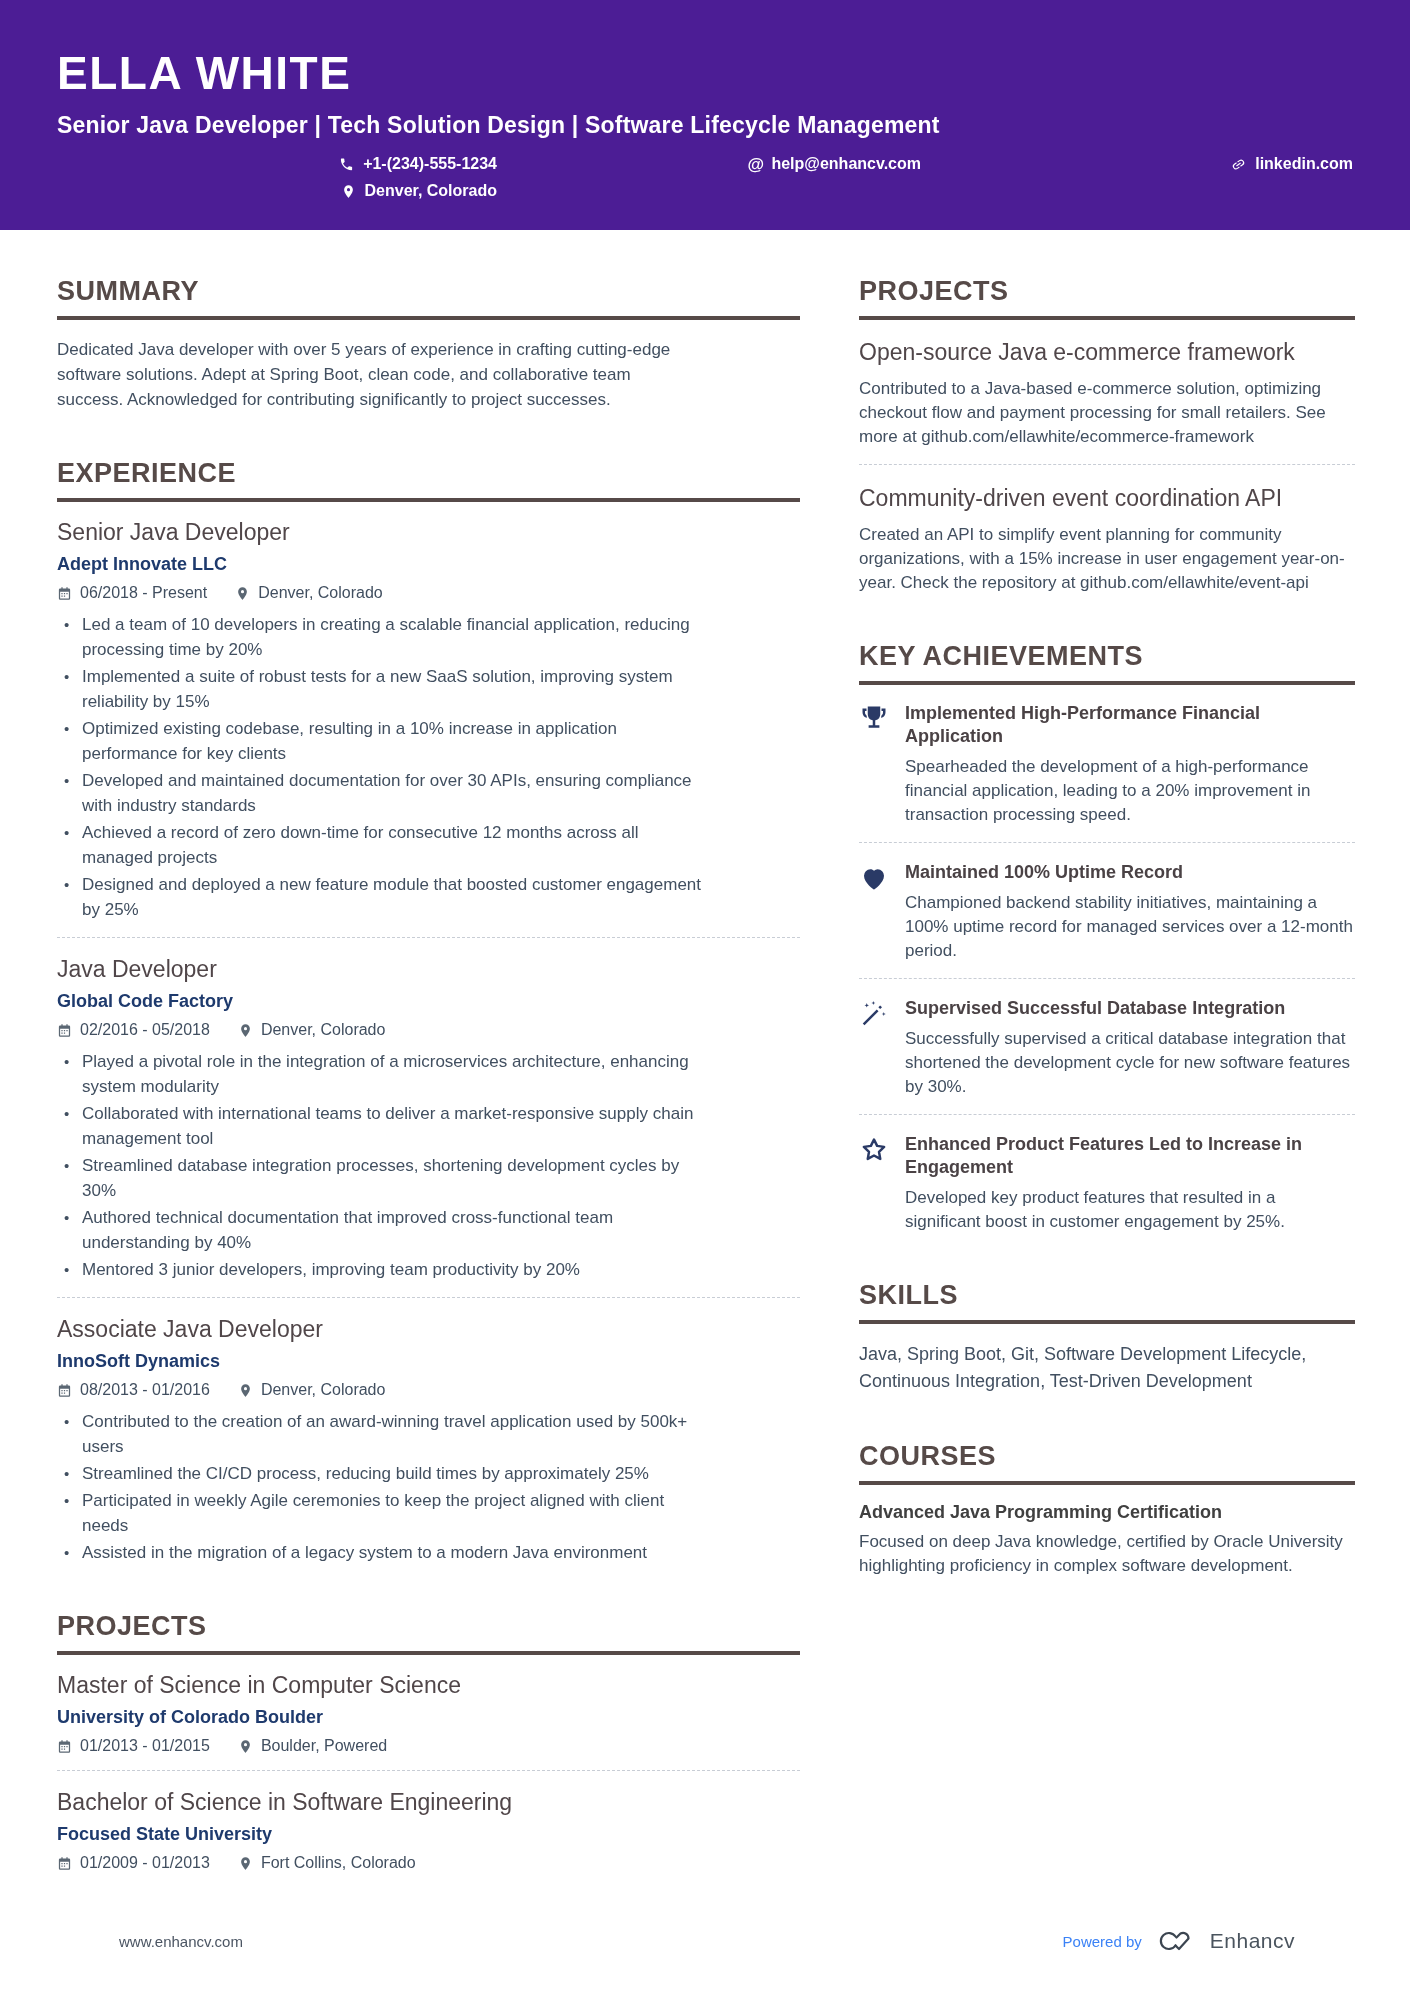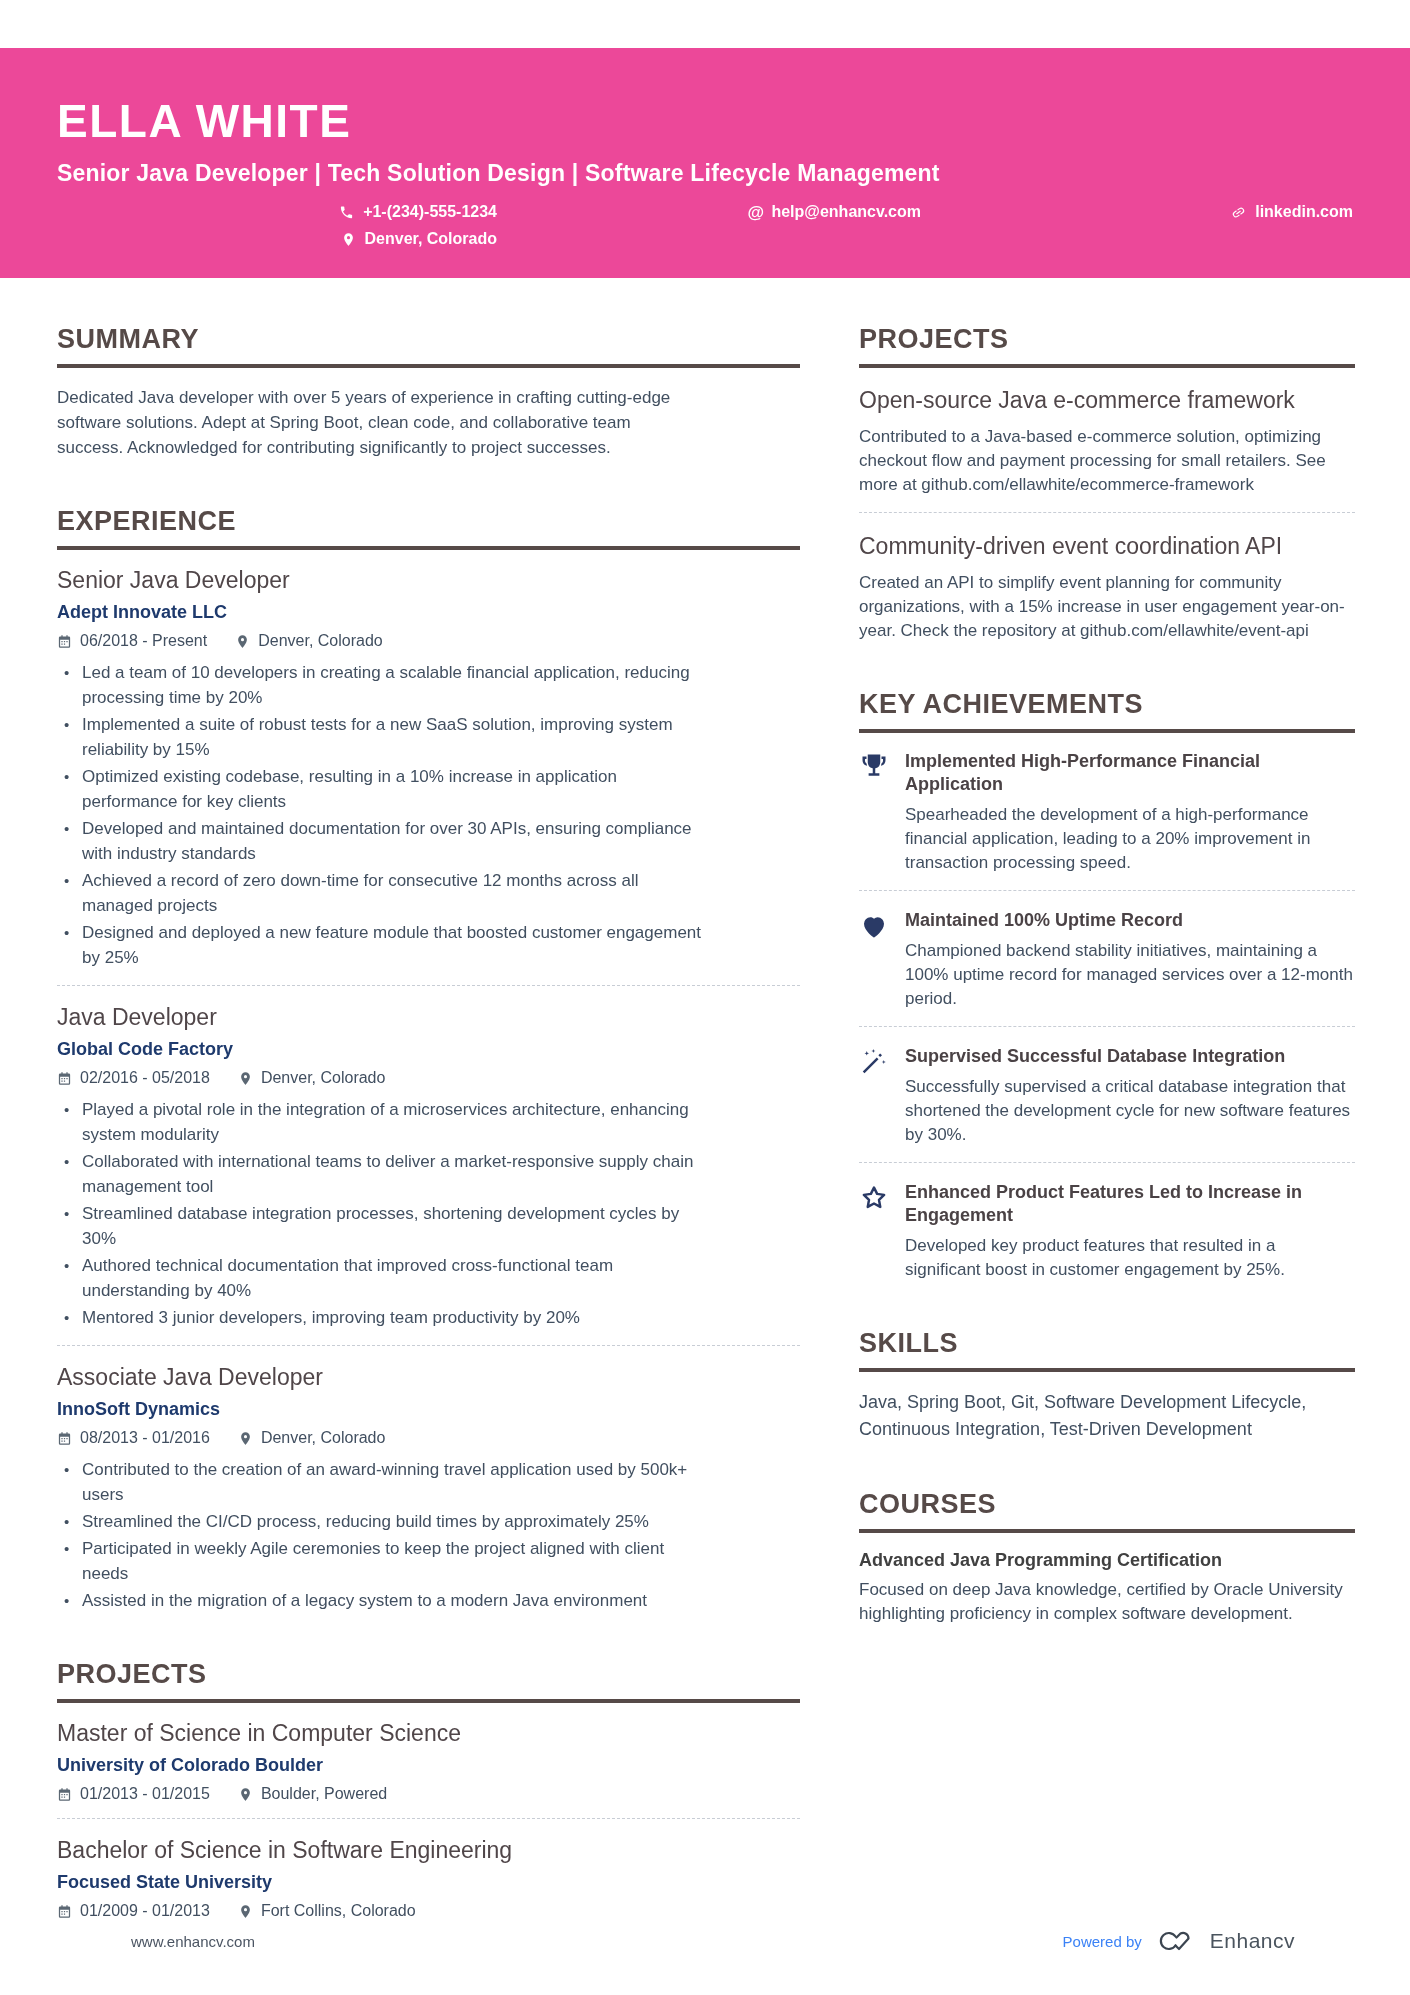--- a/index.html
+++ b/index.html
@@ -3,21 +3,21 @@
 <meta charset="utf-8">
 <style>
   * { box-sizing: border-box; margin: 0; padding: 0; }
   html,body { background:#e8e8e8; }
   .page {
     width: 1410px; height: 1995px; margin: 0 auto; position: relative;
     background: #ffffff; overflow: hidden;
     font-family: "Liberation Sans", sans-serif; color: #414f60;
   }
   
-  .topbar { background: #ec4899; color: #fff; padding: 50px 57px 30px; margin-top: 48px; }
+  .topbar { background: #4c1d95; color: #fff; padding: 50px 57px 30px; }
   .name { font-size: 46px; font-weight: 800; letter-spacing: 1.5px; line-height: 1; margin-bottom: 16px; }
   .headline { font-size: 23px; font-weight: 700; letter-spacing: .2px; margin-bottom: 16px; }
   .contact-grid { display: grid; grid-template-columns: 440px 424px 1fr; row-gap: 9px; align-items: center; }
   .contact-item { display: flex; align-items: center; gap: 9px; font-size: 16px; font-weight: 700; justify-content: flex-end; }
   .contact-item .ci { width: 15px; height: 15px; fill: #ffffff; flex: none; }
   .at-glyph { font-size: 17px; font-weight: 700; line-height: 15px; width: 15px; text-align: center; flex: none; }
   .contact-location { grid-column: 1; }
   
   .columns { display: flex; gap: 59px; padding: 46px 57px 0; }
   .col-left  { width: 743px; flex: none; }
@@ -44,21 +44,21 @@
   .p-desc  { font-size: 17px; line-height: 24px; }
   .ach { display: flex; gap: 15px; }
   .ach-icon { width: 31px; flex: none; color: #2a3a66; padding-top: 2px; }
   .ach-icon svg { width: 30px; height: 30px; }
   .ach-title { font-size: 18px; font-weight: 700; color: #4a4245; line-height: 23px; margin-bottom: 7px; }
   .ach-desc  { font-size: 17px; line-height: 24px; }
   .skills-text { font-size: 18px; line-height: 27px; }
   .course-title { font-size: 18px; font-weight: 700; color: #404040; margin-bottom: 7px; }
   .course-desc  { font-size: 17px; line-height: 24px; }
   
-  .footer { position: absolute; left: 16px; right: 0; bottom: 40px; padding: 0 115px;
+  .footer { position: absolute; left: 4px; right: 0; bottom: 40px; padding: 0 115px;
             display: flex; justify-content: space-between; align-items: center; }
   .site { font-size: 15px; color: #4b5563; }
   .powered { display: flex; align-items: center; gap: 13px; }
   .powered-label { font-size: 15px; color: #3b82f6; }
   .logo-mark { width: 42px; height: 28px; color: #3b4550; }
   .brand { font-size: 21px; color: #4a545e; letter-spacing: .5px; }
 </style>
 </head>
 <body>
 

